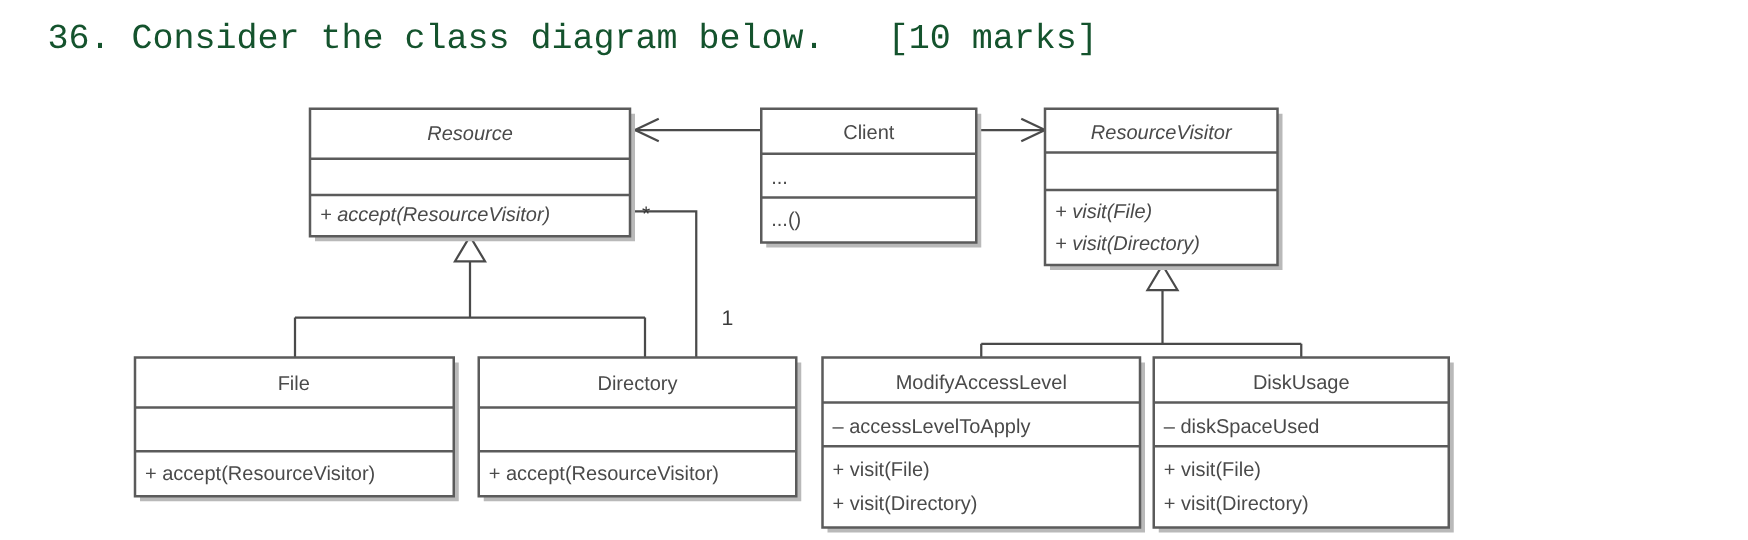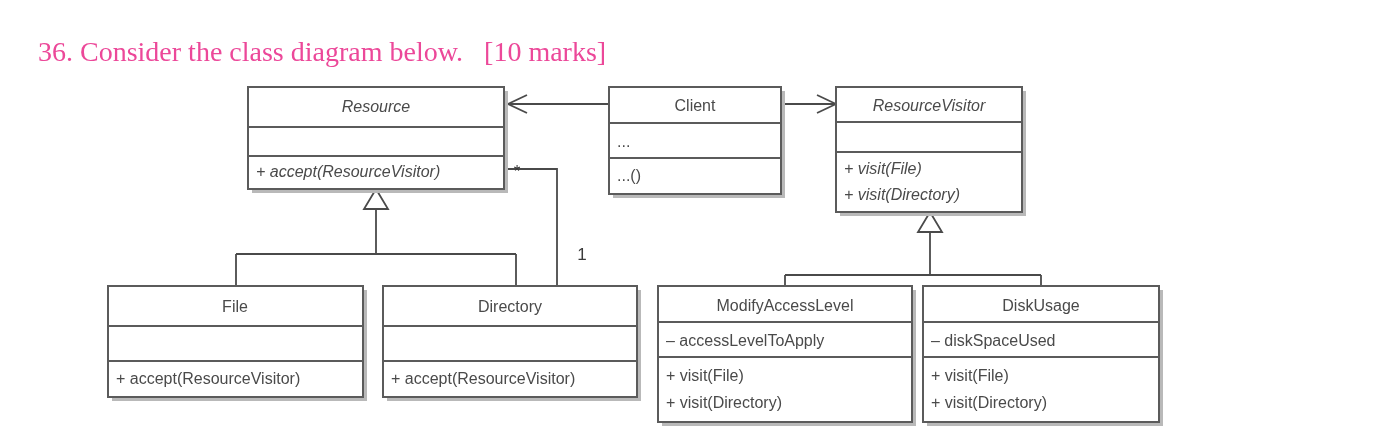--- a/index.html
+++ b/index.html
@@ -10,24 +10,24 @@
   body {
     width: 1398px;
     height: 432px;
     position: relative;
     overflow: hidden;
     font-family: "Liberation Sans", sans-serif;
   }
   #question-heading {
     position: absolute;
     left: 38px;
-    top: 36px;
-    font-family: Liberation Serif, serif;
+    top: 16px;
+    font-family: Liberation Mono, monospace;
     font-size: 28px;
-    color: #ec4899;
+    color: #14532d;
     white-space: pre;
     letter-spacing: 0px;
   }
   #diagram-canvas {
     position: absolute;
     left: 0;
     top: 64px;
     width: 1398px;
     height: 372px;
   }

